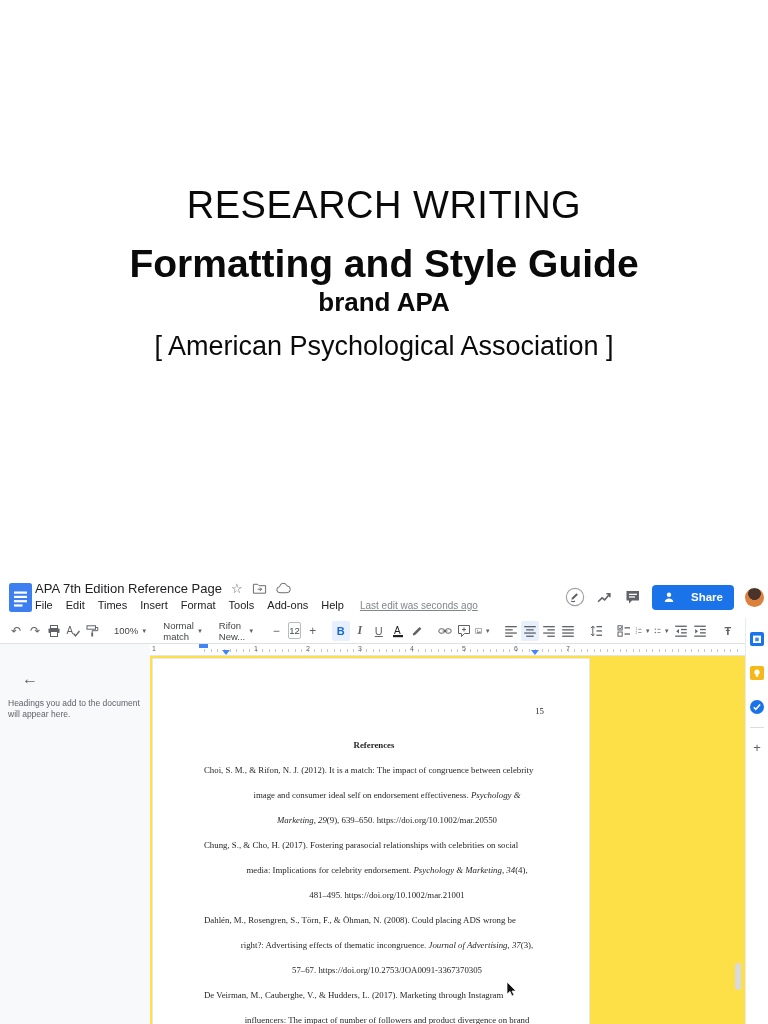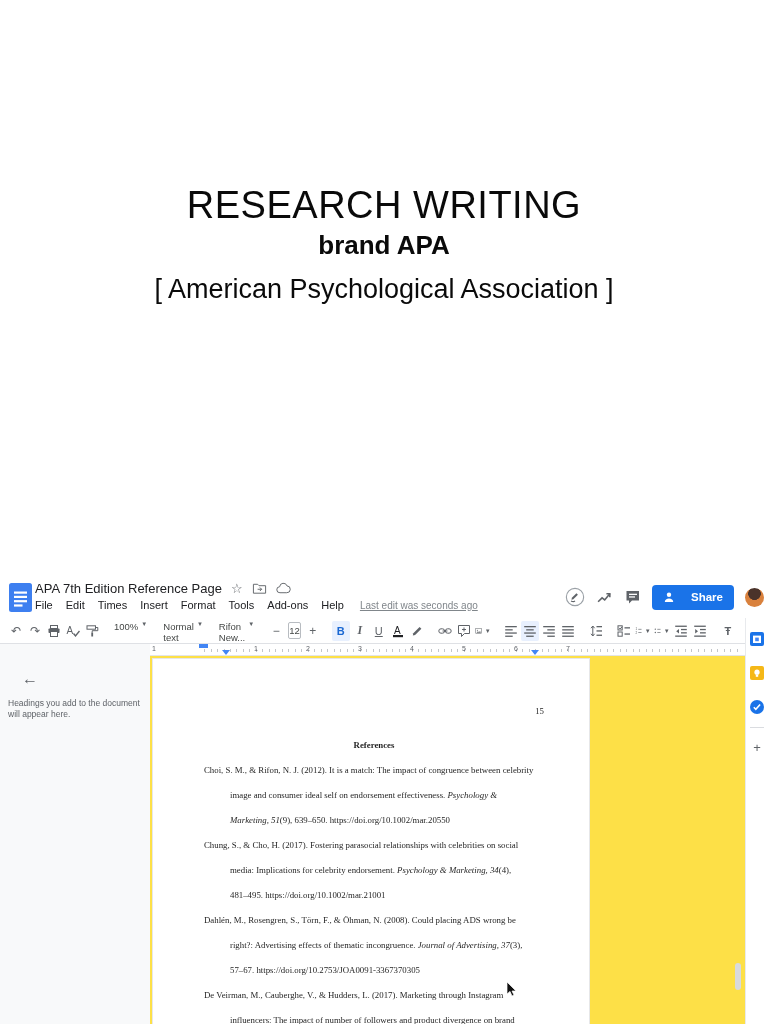--- a/index.html
+++ b/index.html
@@ -37,21 +37,21 @@
   .dtoolbar { height:26px; display:flex; align-items:center; padding:0 7px; gap:1px; background:#fff; border-bottom:1px solid #dfe1e5; }
   .tbtn { display:flex; align-items:center; justify-content:center; min-width:18px; height:20px; border:none; background:transparent; border-radius:2px; color:#444746; padding:0 1px; }
   .tbtn.txt { font-size:11px; color:#5f6368; font-weight:700; }
   .tbtn.arrows { font-size:12px; font-weight:400; }
   .tbtn.active { background:#e8f0fe; }
   .tbtn.b-btn { font-weight:700; font-size:11px; color:#1967d2; }
   .tbtn.i-btn { font-style:italic; font-family:"Liberation Serif",serif; font-size:12px; font-weight:700; color:#5f6368; }
   .tbtn.u-btn { text-decoration:underline; font-size:11px; color:#5f6368; }
   .tsep { width:1px; height:15px; background:#dadce0; margin:0 4px; }
   .tspacer { flex:1; }
-  .tsel { display:flex; align-items:flex-start; justify-content:space-between; font-size:9.5px; color:#444746; padding:0 3px; height:20px; }
+  .tsel { display:flex; align-items:center; justify-content:space-between; font-size:9.5px; color:#444746; padding:0 3px; height:20px; }
   .caret { font-size:6px; color:#5f6368; margin-left:3px; }
   .sizebox { width:24px; height:17px; border:1px solid #b8bcc1; border-radius:2px; font-size:9.5px; color:#444746; display:flex; align-items:center; justify-content:center; margin:0 2px; }
 
   
   .dcontent { flex:1; display:flex; background:#f8f9fa; overflow:hidden; }
   .outline-pane { width:150px; background:#f8f9fa; position:relative; }
   .back-arrow { position:absolute; left:22px; top:26px; font-size:16px; color:#5f6368; }
   .outline-text { position:absolute; left:8px; top:54px; width:134px; font-size:8.5px; line-height:11px; color:#5f6368; }
   .canvas { flex:1; position:relative; background:#fde047; }
 
@@ -63,37 +63,38 @@
   .mk-rect { position:absolute; left:49px; top:0; width:9px; height:3.5px; background:#4285f4; }
   .mk-tri { position:absolute; width:0; height:0; border-left:4px solid transparent; border-right:4px solid transparent; border-top:5px solid #4285f4; top:6px; }
   .mk-left { left:72px; } .mk-right { left:381px; }
 
   
   .page { position:absolute; left:2px; top:14px; width:438px; height:460px; background:#fff; border:1px solid #e6e7e9; }
   .page-inner { padding:40px 45px 0 51px; font-family:"Liberation Serif","DejaVu Serif",serif; font-size:8.8px; color:#1f1f1f; line-height:25px; }
   .pageno { text-align:right; }
   .ref-head { text-align:center; font-weight:700; margin-top:9px; }
   .ref-line { white-space:nowrap; }
-  .ref-line.indent { margin-left:26px; }
+  .ref-line.indent { margin-left:26px;text-align:center; }
   .ref-line em { font-style:italic; }
 
   .vscroll { position:absolute; right:4px; top:319px; width:6px; height:27px; border-radius:3px; background:#d8dadd; }
   .cursor { position:absolute; left:356px; top:338px; }
 
   
   .drail { width:23px; background:#fff; border-left:1px solid #e8eaed; position:relative; }
   .rail-icon { position:absolute; left:4px; width:14px; height:14px; }
   .rail-div { position:absolute; left:4px; top:109px; width:14px; height:1px; background:#dadce0; }
   .rail-plus { position:absolute; left:0; top:122px; width:22px; text-align:center; font-size:13px; color:#5f6368; }
 </style>
 </head>
 <body>
 
 <div class="slide-title">
   <div class="t1">RESEARCH WRITING</div>
+  <div class="t2">Formatting and Style Guide</div>
   <div class="t3">brand APA</div>
   <div class="t4">[ American Psychological Association ]</div>
 </div>
 
 <div class="docs">
 
   <div class="dheader">
     <div class="docs-file-icon">
       <svg width="23" height="29" viewBox="0 0 23 29">
           <rect width="23" height="29" rx="2.5" fill="#3d7ff0"></rect>
@@ -189,21 +190,21 @@
               <rect x="6.3" y="8.5" width="1.8" height="4" fill="#5f6368"></rect>
             </svg>
           </button>
           <span class="tsep"></span>
           <div class="tsel" style="width: 44px;">
             <span>100%</span>
             <span class="caret">▼</span>
           </div>
           <span class="tsep"></span>
           <div class="tsel" style="width: 74px;">
-            <span>Normal text</span>
+            <span>Normal match</span>
             <span class="caret">▼</span>
           </div>
           <span class="tsep"></span>
           <div class="tsel" style="width: 76px;">
             <span>Rifon New...</span>
             <span class="caret">▼</span>
           </div>
           <span class="tsep"></span>
           <button class="tbtn txt arrows">−</button>
           <span class="sizebox">12</span>
@@ -376,21 +377,21 @@
             </div>
 
           <div class="page">
             <div class="page-inner">
               <div class="pageno">15</div>
               <div class="ref-head">References</div>
               <div>
                   <div>
                     <div class="ref-line"><span>Choi, S. M., &amp; Rifon, N. J. (2012). It is a match: The impact of congruence between celebrity</span></div>
                     <div class="ref-line indent"><span>image and consumer ideal self on endorsement effectiveness. </span><em>Psychology &amp;</em></div>
-                    <div class="ref-line indent"><em>Marketing, 51</em><span>(9), 639–650. https://doi.org/10.1002/mar.20550</span></div>
+                    <div class="ref-line indent"><em>Marketing, 29</em><span>(9), 639–650. https://doi.org/10.1002/mar.20550</span></div>
                   </div>
                   <div>
                     <div class="ref-line"><span>Chung, S., &amp; Cho, H. (2017). Fostering parasocial relationships with celebrities on social</span></div>
                     <div class="ref-line indent"><span>media: Implications for celebrity endorsement. </span><em>Psychology &amp; Marketing, 34</em><span>(4),</span></div>
                     <div class="ref-line indent"><span>481–495. https://doi.org/10.1002/mar.21001</span></div>
                   </div>
                   <div>
                     <div class="ref-line"><span>Dahlén, M., Rosengren, S., Törn, F., &amp; Öhman, N. (2008). Could placing ADS wrong be</span></div>
                     <div class="ref-line indent"><span>right?: Advertising effects of thematic incongruence. </span><em>Journal of Advertising, 37</em><span>(3),</span></div>
                     <div class="ref-line indent"><span>57–67. https://doi.org/10.2753/JOA0091-3367370305</span></div>

